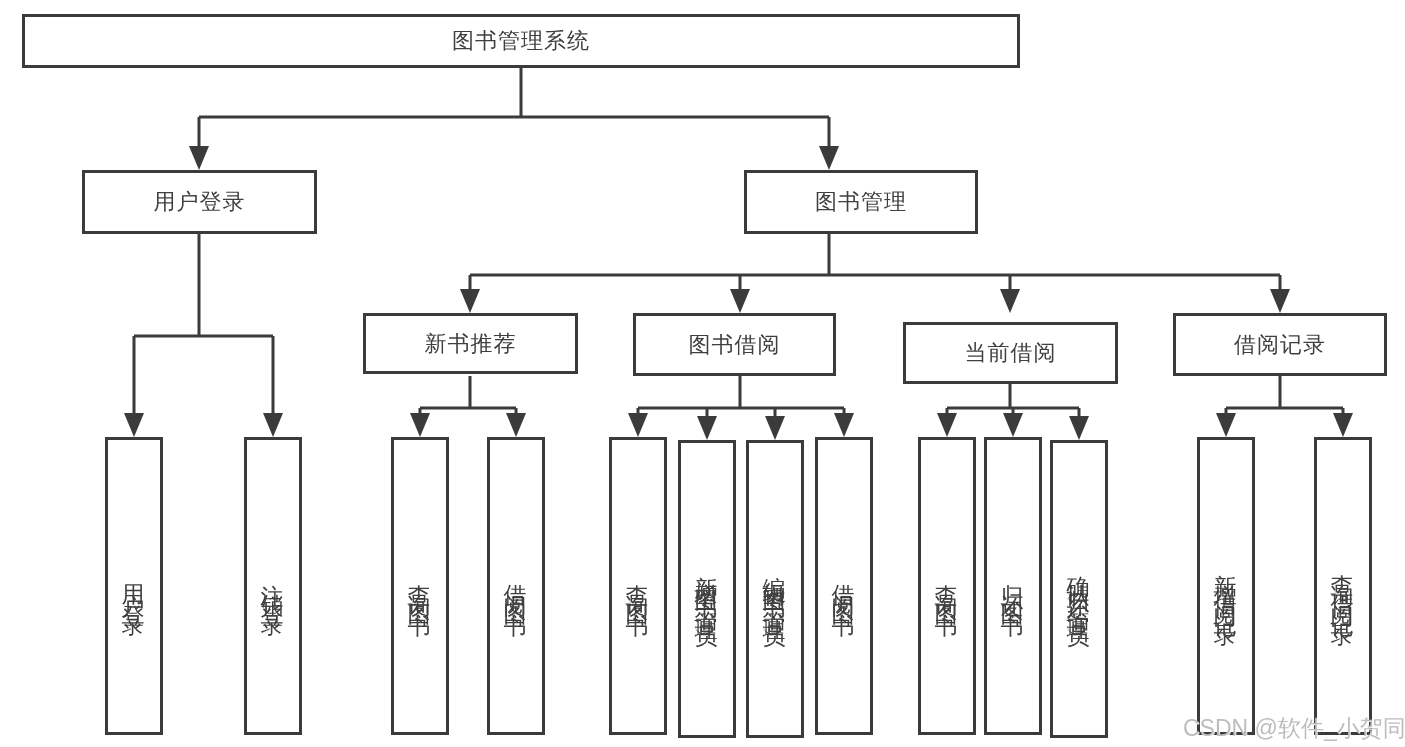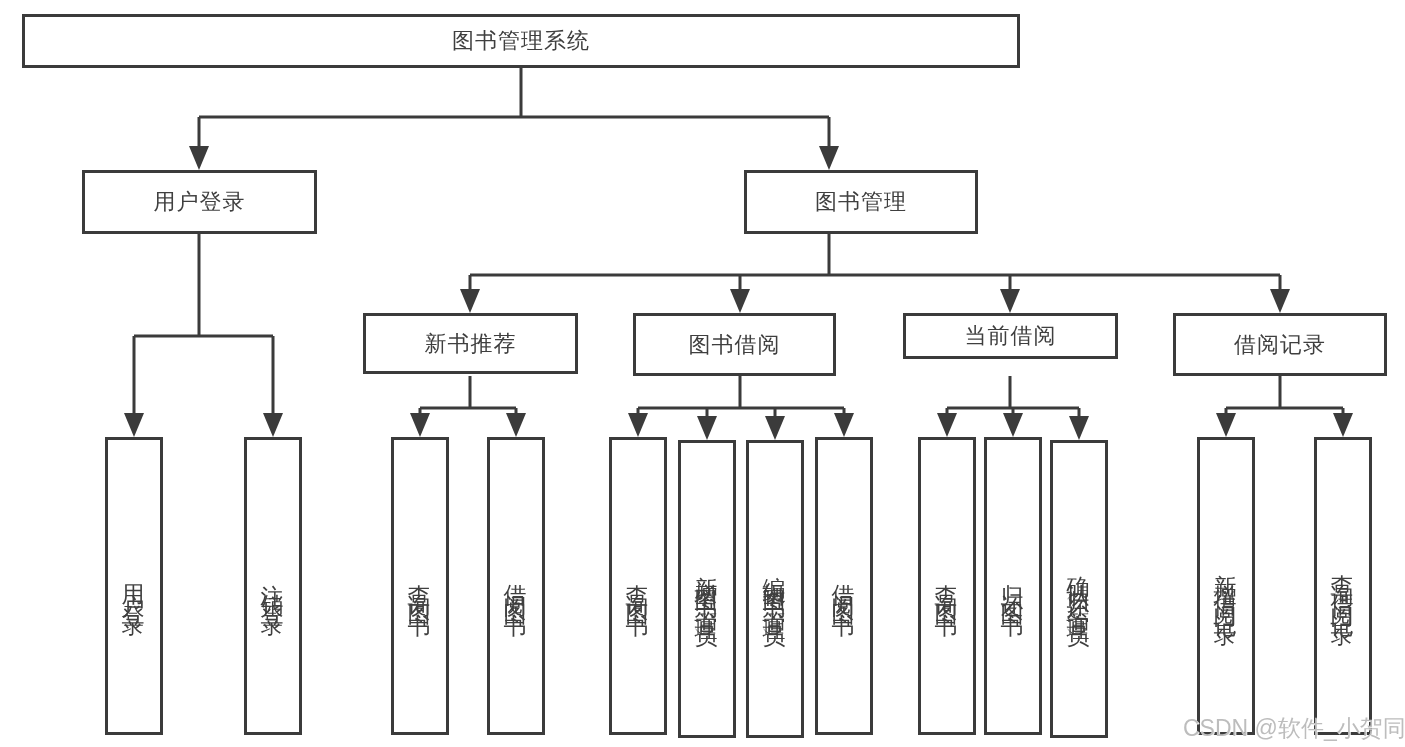--- a/index.html
+++ b/index.html
@@ -135,21 +135,21 @@
   <div class="hbox" style="left:712px; top:170px; width:234px; height:64px;margin-left:32px;">
     <span class="lbl">图书管理</span>
   </div>
 
   <div class="hbox" style="left:363px; top:313px; width:215px; height:61px;">
     <span class="lbl">新书推荐</span>
   </div>
   <div class="hbox" style="left:633px; top:313px; width:203px; height:63px;">
     <span class="lbl">图书借阅</span>
   </div>
-  <div class="hbox" style="left:903px; top:313px; width:215px; height:46px;">
+  <div class="hbox" style="left:903px; top:322px; width:215px; height:62px;">
     <span class="lbl">当前借阅</span>
   </div>
   <div class="hbox" style="left:1173px; top:313px; width:214px; height:63px;font-family:Liberation Serif, serif;">
     <span class="lbl">借阅记录</span>
   </div>
 
   <div class="leaf" style="left:105px; top:437px;">
     <span class="vtext">用户登录</span>
   </div>
   <div class="leaf" style="left:244px; top:437px;">

